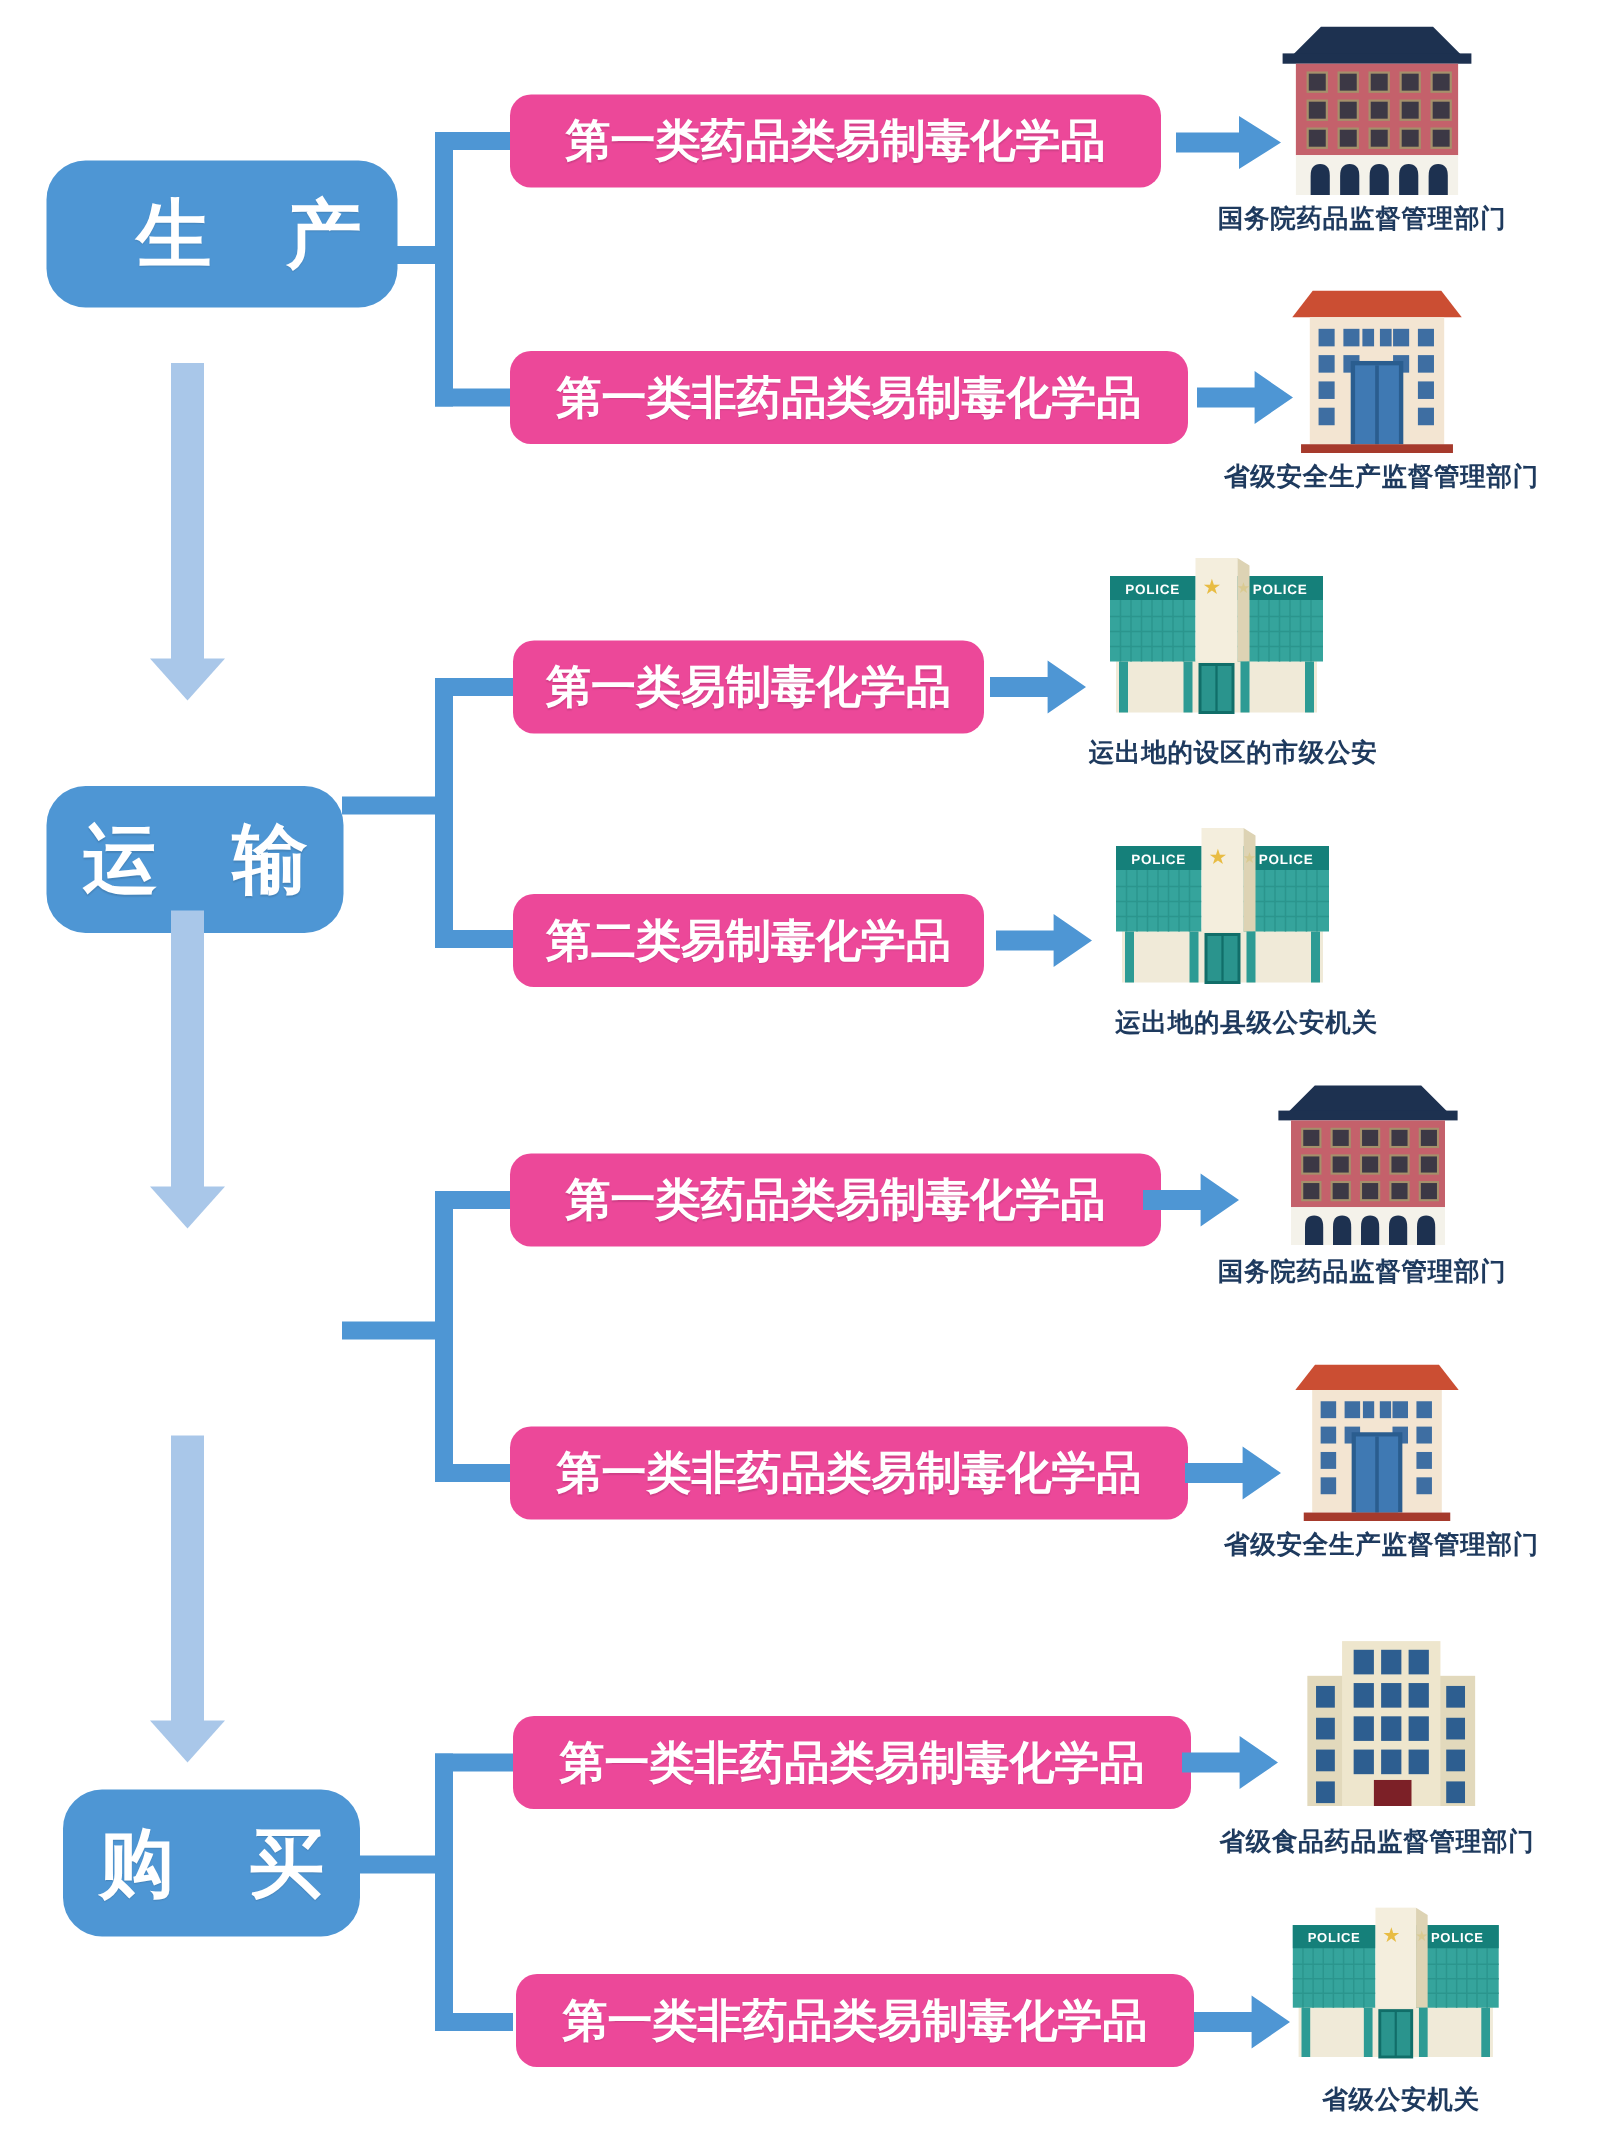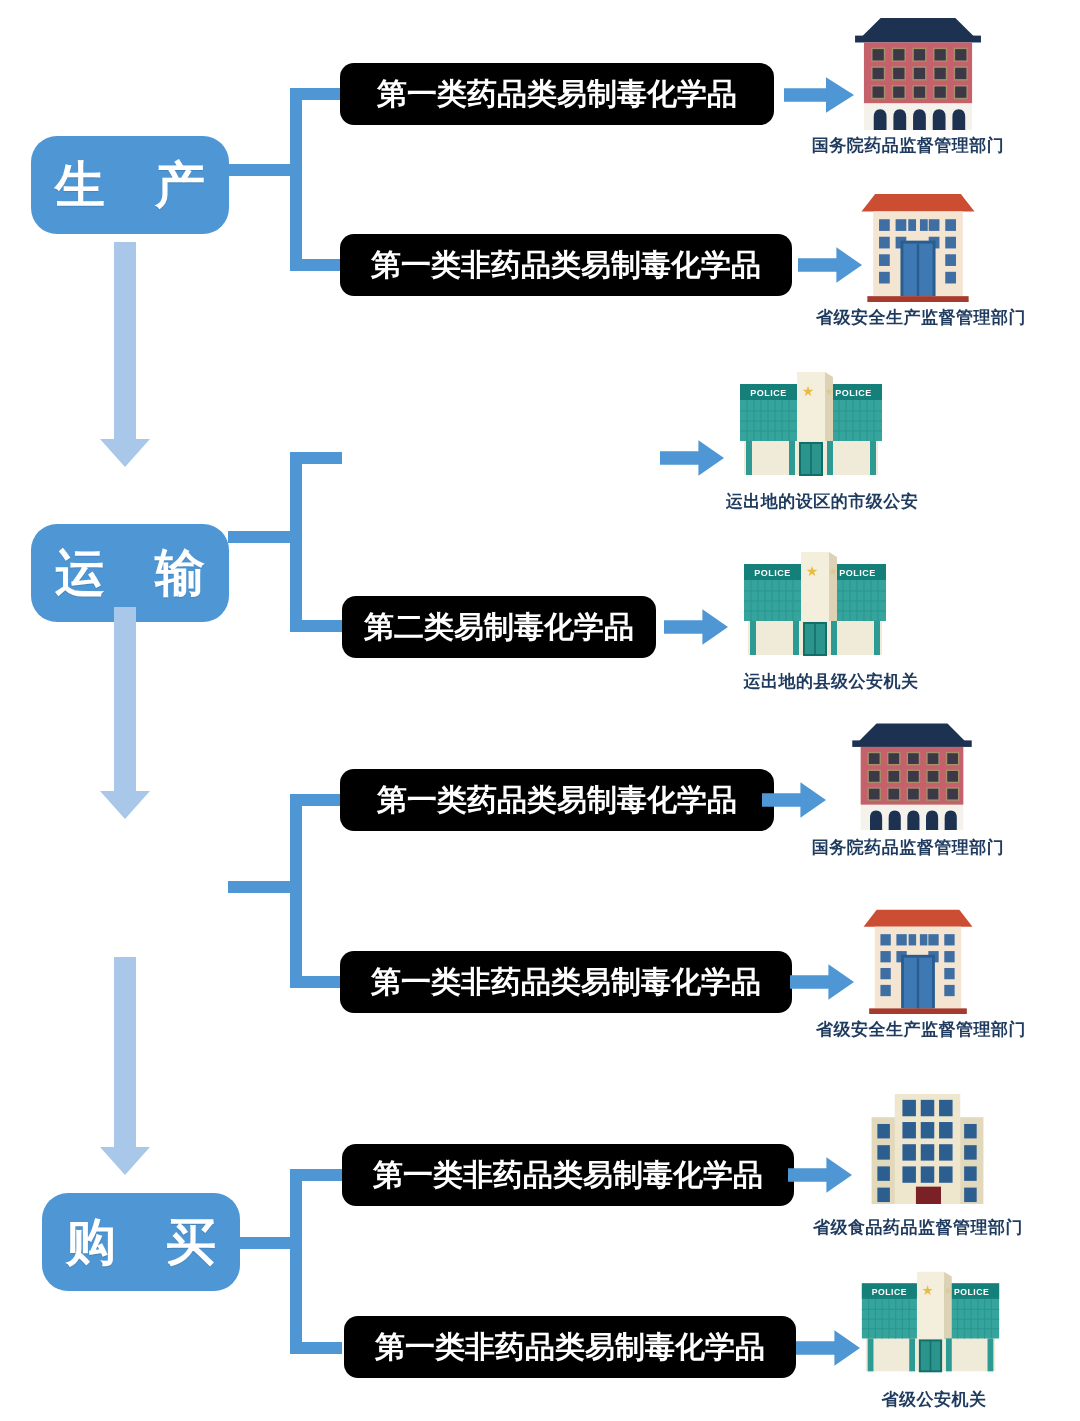--- a/index.html
+++ b/index.html
@@ -2,21 +2,21 @@
 <html><head>
 <meta charset="utf-8">
 <style>
   html,body{margin:0;padding:0;background:#fff;}
   .canvas{position:relative;width:1080px;height:1421px;background:#ffffff;overflow:hidden;
           font-family:"Liberation Sans","DejaVu Sans",sans-serif;}
   .abs{position:absolute;}
   .stage{background:#4e96d4;border-radius:26px;color:#fff;font-weight:bold;font-size:50px;
          display:flex;align-items:center;justify-content:center;width:198px;height:98px;
          text-shadow:0 1px 1px rgba(0,0,0,.12);}
-  .blabel{background:#000000;border-radius:14px;color:#fff;font-weight:bold;font-size:30px;
+  .blabel{background:#ec4899;border-radius:14px;color:#fff;font-weight:bold;font-size:30px;
           display:flex;align-items:center;justify-content:center;height:62px;white-space:nowrap;
           text-shadow:0 1px 1px rgba(0,0,0,.12);}
   .line{background:#4e96d4;}
   .cap{color:#1e3a5e;font-weight:bold;font-size:17px;text-align:center;letter-spacing:.5px;white-space:nowrap;}
   .rarrow{background:#4e96d4;clip-path:polygon(0 34%,60% 34%,60% 8%,100% 50%,60% 92%,60% 66%,0 66%);}
   .varrow{width:50px;}
   .varrow .shaft{position:absolute;left:14px;width:22px;top:0;bottom:27px;background:#a9c7e9;}
   .varrow .head{position:absolute;left:0;bottom:0;width:0;height:0;
                 border-left:25px solid transparent;border-right:25px solid transparent;
                 border-top:28px solid #a9c7e9;}
@@ -133,21 +133,21 @@
         <rect x="18" y="99" width="13" height="15"></rect>
           <rect x="108" y="99" width="13" height="15"></rect>
       </g>
       <rect x="58" y="98" width="26" height="18" fill="#7c2027"></rect>
     </symbol>
   </defs>
 </svg>
 
 <div class="canvas">
 
-  <div class="abs stage" style="left:31px;top:136px;">生　产</div>
+  <div class="abs stage" style="left:31px;top:107px;padding-left:36px;">生　产</div>
   <div class="abs stage" style="left:31px;top:487px;margin-top:37px;">运　输</div>
   <div class="abs stage" style="left:42px;top:1193px;">购　买</div>
 
   <div class="abs varrow" style="left:100px;top:242px;height:225px;">
       <div class="shaft"></div>
       <div class="head"></div>
     </div>
   <div class="abs varrow" style="left:100px;top:607px;height:212px;">
       <div class="shaft"></div>
       <div class="head"></div>
@@ -171,20 +171,21 @@
   <svg class="abs bld" style="left:858px;top:190px;" width="120" height="112">
       <use href="#b-office"></use>
     </svg>
   <div class="abs cap" style="left:740px;top:134px;width:336px;">国务院药品监督管理部门</div>
   <div class="abs cap" style="left:756px;top:306px;width:330px;">省级安全生产监督管理部门</div>
 
   <div class="abs line" style="left:228px;top:531px;width:72px;height:12px;"></div>
   <div class="abs line" style="left:290px;top:452px;width:12px;height:180px;"></div>
   <div class="abs line" style="left:290px;top:452px;width:52px;height:12px;"></div>
   <div class="abs line" style="left:290px;top:620px;width:52px;height:12px;"></div>
+  <div class="abs blabel" style="left:342px;top:427px;width:314px;">第一类易制毒化学品</div>
   <div class="abs blabel" style="left:342px;top:596px;width:314px;">第二类易制毒化学品</div>
   <div class="abs rarrow" style="left:660px;top:437px;width:64px;height:42px;"></div>
   <div class="abs rarrow" style="left:664px;top:606px;width:64px;height:42px;"></div>
   <svg class="abs bld" style="left:736px;top:368px;" width="150" height="114">
       <use href="#b-police"></use>
     </svg>
   <svg class="abs bld" style="left:740px;top:548px;" width="150" height="114">
       <use href="#b-police"></use>
     </svg>
   <div class="abs cap" style="left:657px;top:490px;width:330px;">运出地的设区的市级公安</div>

